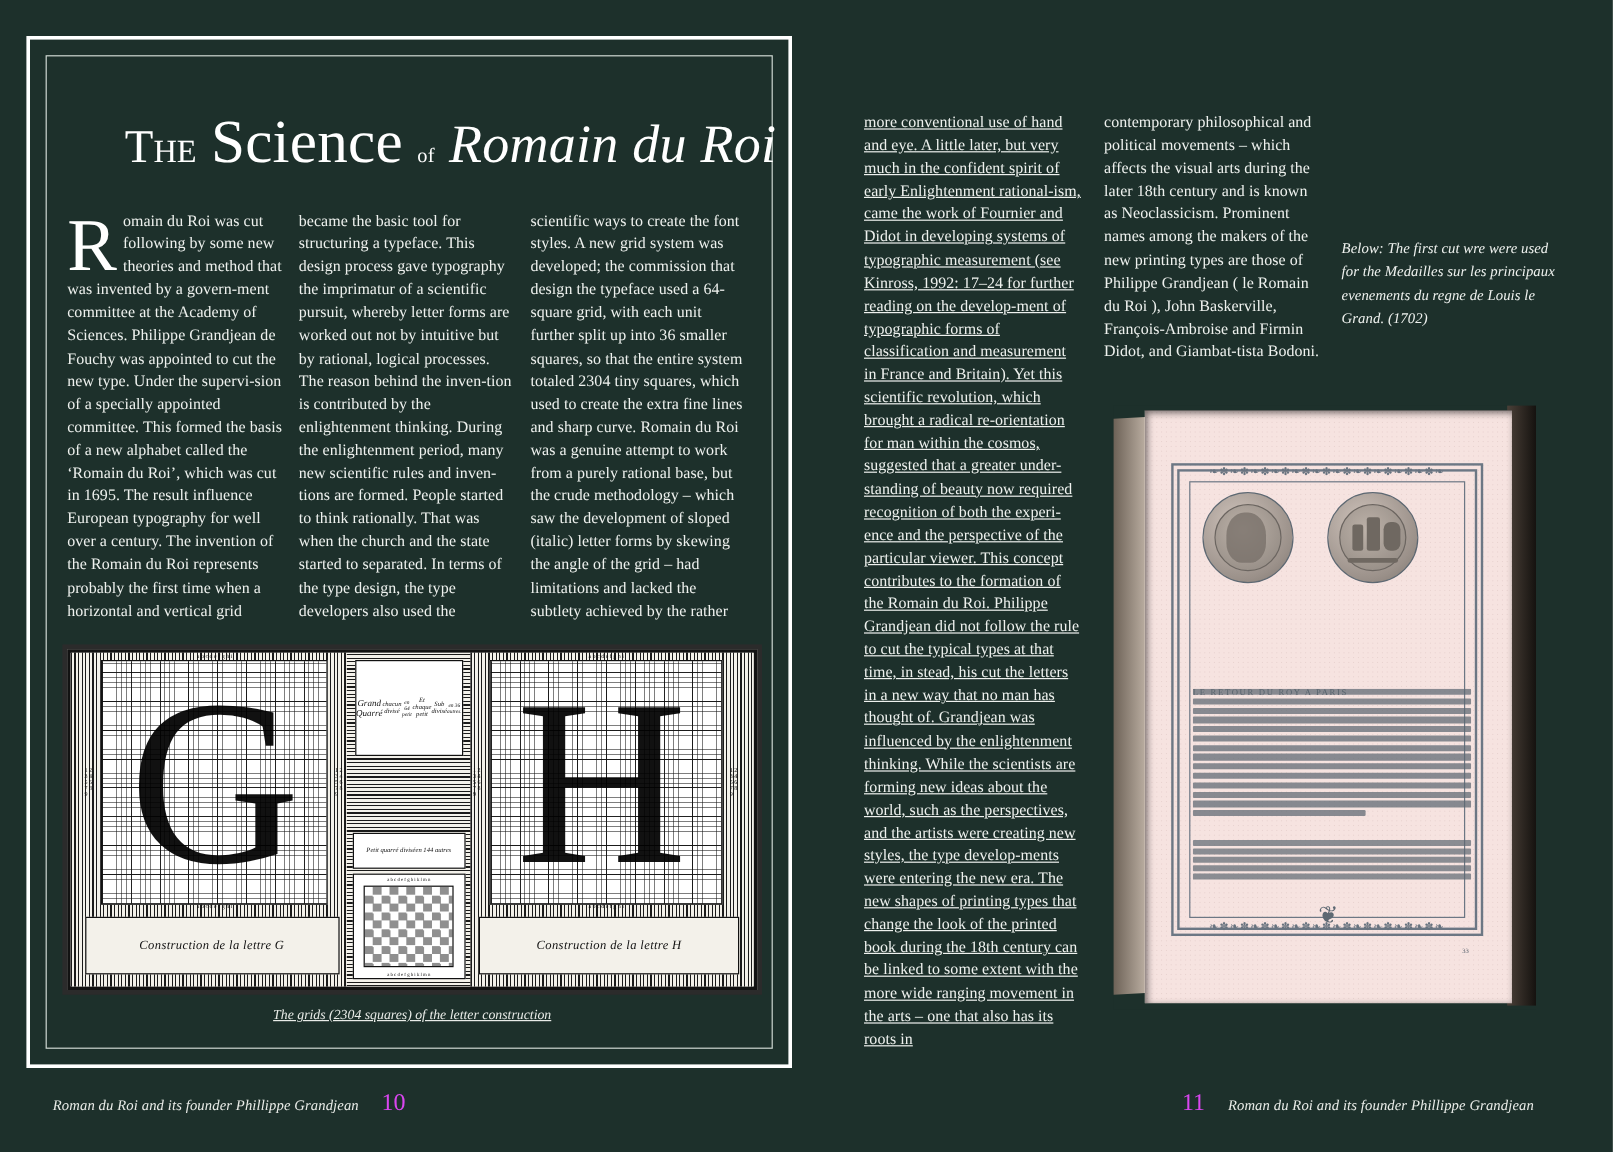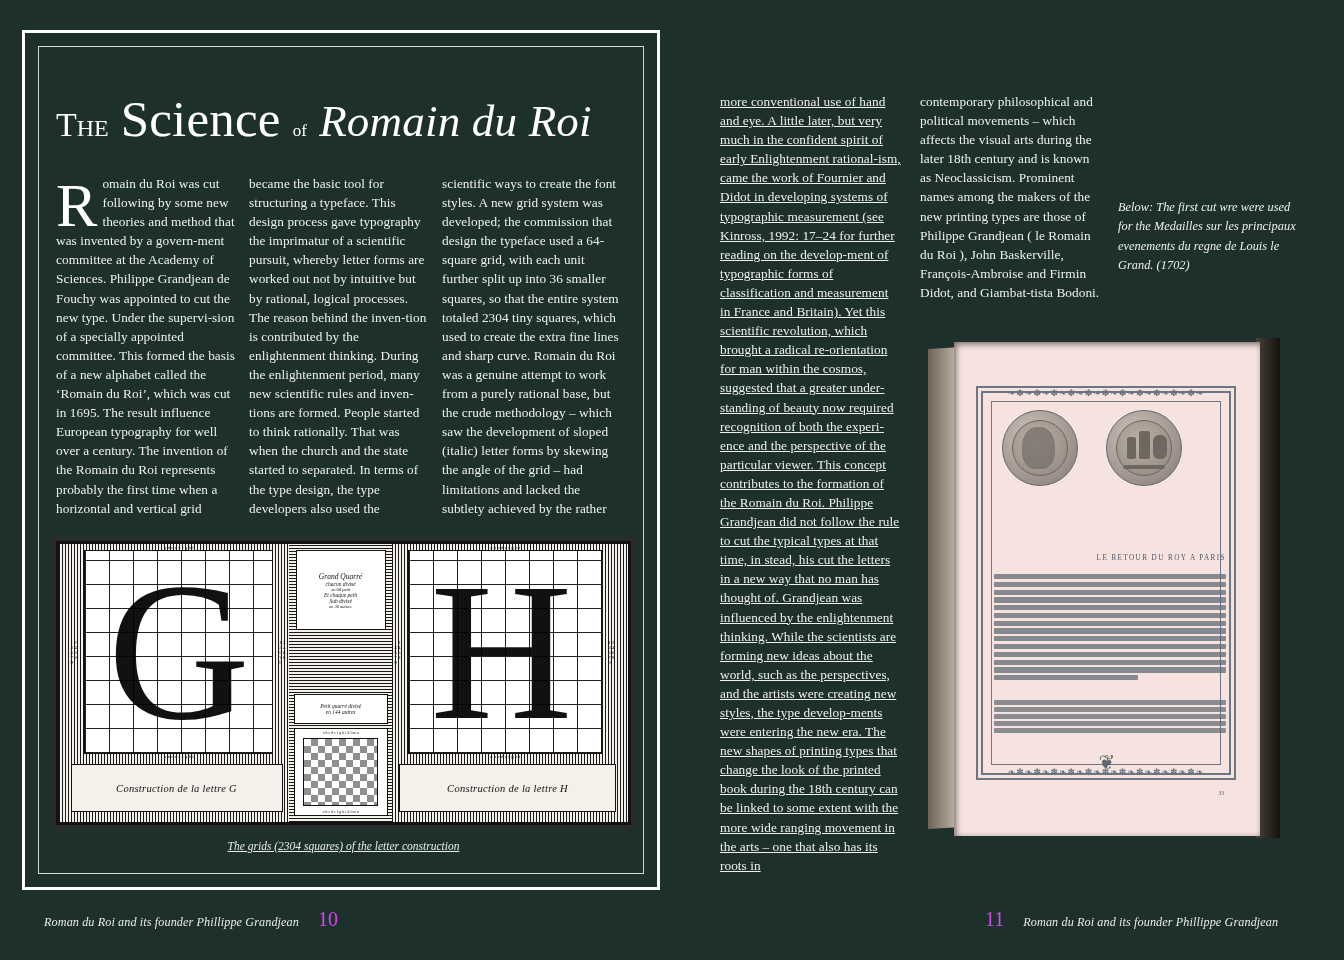--- a/index.html
+++ b/index.html
@@ -23,21 +23,21 @@
     border:1.5px solid #cfd8d2;box-sizing:border-box;
   }
 
   
   .title{
     position:absolute;left:56px;top:88px;width:580px;height:62px;
     white-space:nowrap;
     font-size:47px;line-height:62px;color:#ffffff;font-weight:400;
     letter-spacing:.2px;
   }
-  .title .t-the{font-size:34px;font-variant:small-caps;letter-spacing:0px;}
+  .title .t-the{font-size:39px;font-variant:small-caps;letter-spacing:0px;margin-left:48px;}
   .title .t-sci{font-size:51px;}
   .title .t-of{font-size:17px;}
   .title .t-rom{font-size:45px;font-style:italic;}
 
   
   .lcol{
     position:absolute;top:174px;width:180px;
     font-size:13.3px;line-height:19.1px;text-align:left;color:#eef1ee;
     letter-spacing:.05px;
   }
@@ -89,21 +89,21 @@
 
   .glyph{
     position:absolute;color:#111;
     font-family:"Liberation Serif",serif;font-weight:400;
     display:flex;align-items:center;justify-content:center;
     mix-blend-mode:multiply;
   }
 
   .cartouche{
     position:absolute;background:#fff;border:1.5px solid #111;
-    display:flex;flex-direction:column;align-items:center;justify-content:center;
+    display:flex;flex-direction:row;align-items:center;justify-content:center;
     text-align:center;color:#111;font-style:italic;
   }
   .cartouche .c1{font-size:7.5px;}
   .cartouche .c2{font-size:5.5px;}
   .cartouche .c3{font-size:4.5px;}
 
   .checkerboard{
     position:absolute;background:#fff;border:1px solid #111;
     background-image:
       repeating-conic-gradient(#8f8f8f 0% 25%, #ffffff 0% 50%);
@@ -173,22 +173,22 @@
     position:absolute;inset:9px;border-radius:50%;border:1px solid #6b6560;
     background:radial-gradient(circle at 42% 38%,#bdb2a9,#8d857e);
   }
   .medal-face{
     position:absolute;left:26%;top:22%;width:44%;height:56%;
     background:#756d67;border-radius:46% 46% 40% 40%;opacity:.75;
   }
   .medal-scene{position:absolute;inset:22%;}
   .medal-scene span{position:absolute;background:#6f6861;border-radius:2px;}
   .book-heading{
-    position:absolute;left:40px;right:34px;top:212px;
-    text-align:right;font-size:7.2px;letter-spacing:1.4px;color:#4d5762;
+    position:absolute;left:40px;right:34px;top:231px;
+    text-align:left;font-size:7.2px;letter-spacing:1.4px;color:#4d5762;
   }
   .book-body{
     position:absolute;left:40px;right:34px;top:232px;height:116px;
     overflow:hidden;
   }
   .book-body .line{
     height:5.2px;background:#5c6670;opacity:.72;margin-bottom:2.6px;border-radius:1px;
   }
   .book-body .line.short{width:62%;}
   .book-body2{

